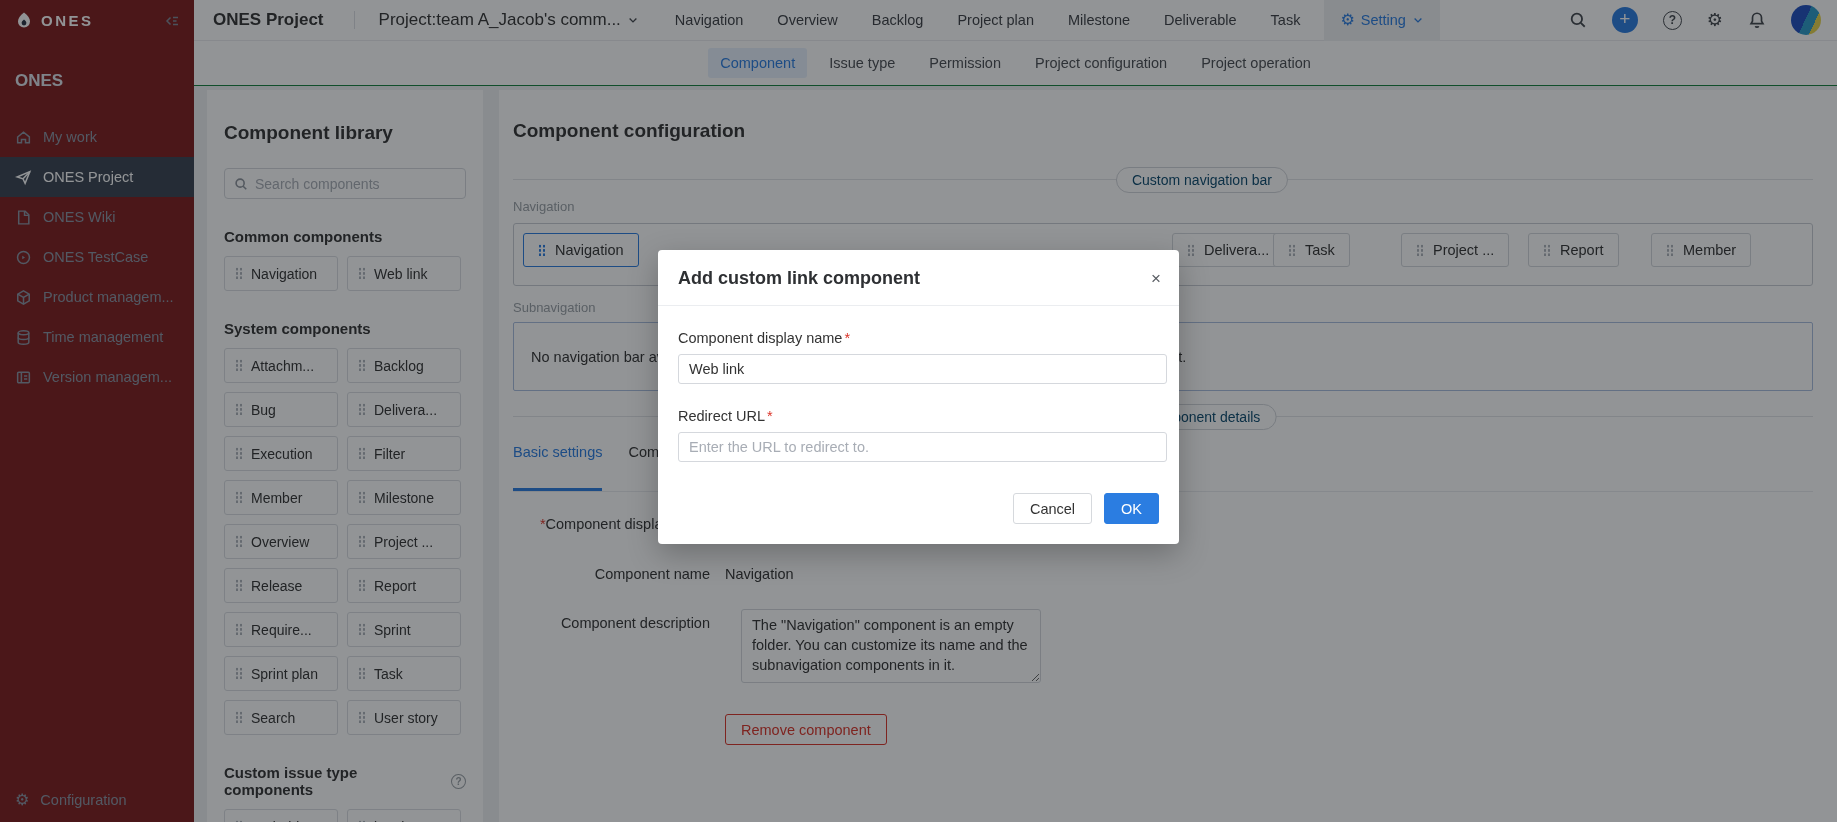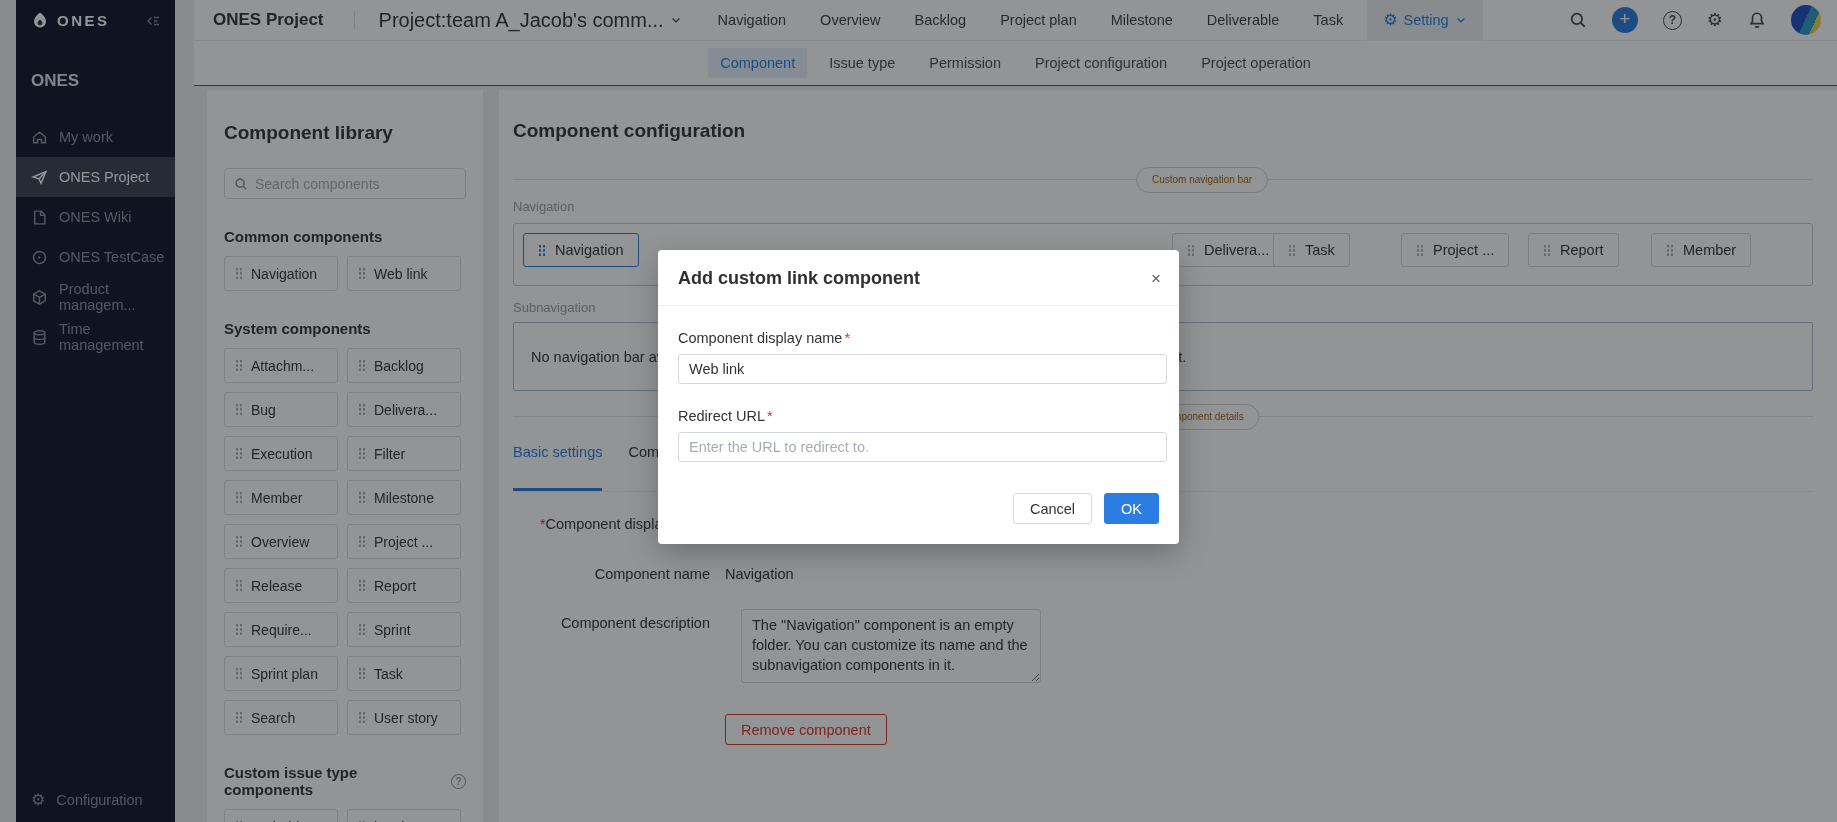--- a/index.html
+++ b/index.html
@@ -1,37 +1,37 @@
 <!DOCTYPE html>
 <html><head>
 <meta charset="utf-8">
 <style>
   * { margin:0; padding:0; box-sizing:border-box; }
   html,body { width:1837px; height:822px; font-family:"Liberation Sans","DejaVu Sans",sans-serif; }
   .viewport { position:relative; width:1837px; height:822px; overflow:hidden; background:#eef0f3; }
 
   
-  .sidebar { position:absolute; left:16px; top:0; width:159px; height:822px; background:#0f172a; z-index:10; }
+  .sidebar { position:absolute; left:0; top:0; width:194px; height:822px; background:#7f1d1d; z-index:10; }
   .logo-row { height:41px; display:flex; align-items:center; padding:0 14px; }
   .logo-mark { width:20px; height:20px; flex:0 0 auto; }
   .logo-text { color:#fff; font-size:15px; font-weight:700; letter-spacing:2.5px; margin-left:7px; }
   .collapse-btn { margin-left:auto; color:#7e8795; cursor:pointer; display:flex; }
   .side-title { color:#dde2ea; font-size:17px; font-weight:600; margin:30px 0 0 15px; }
   .side-nav { margin-top:26px; }
   .side-item { height:40px; display:flex; align-items:center; gap:11px; padding-left:15px; color:#8b94a3; font-size:14.5px; cursor:pointer; }
   .side-item.active { background:#3a4351; color:#ffffff; }
   .side-item svg { flex:0 0 auto; }
   .side-bottom { position:absolute; left:15px; bottom:14px; display:flex; align-items:center; gap:11px; color:#8b94a3; font-size:14.5px; cursor:pointer; }
   .gear-glyph { font-size:16px; line-height:1; }
 
   
   .topbar { position:absolute; left:194px; top:0; width:1643px; height:41px; background:#ffffff; display:flex; align-items:center; border-bottom:1px solid #ececee; z-index:5; }
   .tb-product { font-size:17px; font-weight:600; color:#333; margin-left:19px; white-space:nowrap; }
   .tb-divider { width:1px; height:18px; background:#dcdfe3; margin-left:30px; }
-  .tb-project { display:flex; align-items:center; gap:6px; margin-left:24px; font-size:20px; color:#333; cursor:pointer; white-space:nowrap; }
+  .tb-project { display:flex; align-items:center; gap:6px; margin-left:24px; font-size:17px; color:#333; cursor:pointer; white-space:nowrap; }
   .tb-nav { display:flex; align-items:center; gap:34px; margin-left:36px; }
   .tb-nav-item { font-size:14.5px; color:#3c3f44; cursor:pointer; white-space:nowrap; }
   .tb-setting { height:41px; display:flex; align-items:center; gap:6px; padding:0 16px; margin-left:24px; background:#eef0f2; color:#2b7de1; font-size:14.5px; cursor:pointer; }
   .tb-right { margin-left:auto; display:flex; align-items:center; gap:25px; padding-right:16px; }
   .tb-icon { color:#43474d; display:flex; cursor:pointer; }
   .plus-btn { width:26px; height:26px; border-radius:50%; background:#2b7de1; color:#fff; font-size:19px; line-height:24px; text-align:center; cursor:pointer; }
   .help-btn { width:19px; height:19px; border-radius:50%; border:1.6px solid #43474d; color:#43474d; font-size:12px; font-weight:700; display:flex; align-items:center; justify-content:center; cursor:pointer; }
   .avatar { width:30px; height:30px; border-radius:50%; background:linear-gradient(115deg,#1f4fc0 0 48%,#2b9cc9 48% 72%,#e6d44c 72%); cursor:pointer; }
 
   
@@ -54,21 +54,21 @@
     background-size:4px 4.3px; }
   .drag-handle.blue { background-image:radial-gradient(circle, #2b7de1 1.1px, transparent 1.2px); }
   .help-ring { width:15px; height:15px; border-radius:50%; border:1.4px solid #9aa0a6; color:#9aa0a6; font-size:10px; font-weight:700; display:flex; align-items:center; justify-content:center; }
 
   .main { position:absolute; left:305px; top:4px; right:0; bottom:0; background:#fff; padding:30px 24px 0 14px; overflow:hidden; }
   .main-title { font-size:19px; font-weight:600; color:#333; }
   .banner { margin-top:26px; height:39px; background:#fbfcfd; border:1px solid #e3e5e8; border-left:3px solid #2b7de1; border-radius:2px; display:flex; align-items:center; gap:9px; padding:0 13px; font-size:14.5px; color:#37393d; }
   .banner svg { flex:0 0 auto; }
 
   .section { position:relative; border-top:1px solid #e2e4e8; }
-  .section-pill { position:absolute; top:-13px; left:calc(50% + 39px); transform:translateX(-50%); height:26px; line-height:24px; padding:0 15px; background:#fff; border:1px solid #d2d5da; border-radius:14px; font-size:10px; color:#a16207; white-space:nowrap; }
+  .section-pill { position:absolute; top:-13px; left:calc(50% + 39px); transform:translateX(-50%); height:26px; line-height:24px; padding:0 15px; background:#fff; border:1px solid #d2d5da; border-radius:14px; font-size:14px; color:#0c4a6e; white-space:nowrap; }
   .sec1 { margin-top:37px; padding-top:19px; }
   .mini-label { font-size:13px; color:#9aa0a6; }
   .chips-box { position:relative; margin-top:9px; height:63px; border:1px solid #c9cdd4; border-radius:3px; background:#fff; }
   .chip { position:absolute; top:9px; height:34px; display:flex; align-items:center; gap:10px; padding:0 14px; border:1px solid #d4d7dc; border-radius:3px; background:#fff; font-size:14.5px; color:#333; cursor:grab; white-space:nowrap; }
   .chip.active { border:1px solid #2b7de1; }
   .subnav-label { margin-top:14px; }
   .subnav-box { margin-top:7px; height:69px; border:1px solid #a9bedf; border-radius:2px; background:#fff; display:flex; align-items:center; padding:0 17px; font-size:14.5px; color:#333; }
 
   .sec2 { margin-top:25px; padding-top:27px; }
   .tabs-row { display:flex; gap:26px; border-bottom:1px solid #eaebee; }
@@ -160,20 +160,27 @@
           </svg>
         <span>Product managem...</span>
       </div>
       <div class="side-item">
         <svg width="17" height="17" viewBox="0 0 16 16" fill="none" stroke="currentColor" stroke-width="1.4">
             <ellipse cx="8" cy="3.6" rx="5" ry="1.9"></ellipse>
             <path d="M3 3.6v8.8c0 1 2.2 1.9 5 1.9s5-.9 5-1.9V3.6"></path>
             <path d="M3 8c0 1 2.2 1.9 5 1.9S13 9 13 8"></path>
           </svg>
         <span>Time management</span>
+      </div>
+      <div class="side-item">
+        <svg width="17" height="17" viewBox="0 0 16 16" fill="none" stroke="currentColor" stroke-width="1.4">
+            <rect x="2.5" y="3" width="11" height="10" rx="1"></rect>
+            <path d="M6 3v10M8.5 6.5h3M8.5 9.5h3"></path>
+          </svg>
+        <span>Version managem...</span>
       </div>
     </div>
     <div class="side-bottom">
       <span class="gear-glyph">⚙</span>
       <span>Configuration</span>
     </div>
   </div>
 
   <div class="topbar">
     <span class="tb-product">ONES Project</span>

